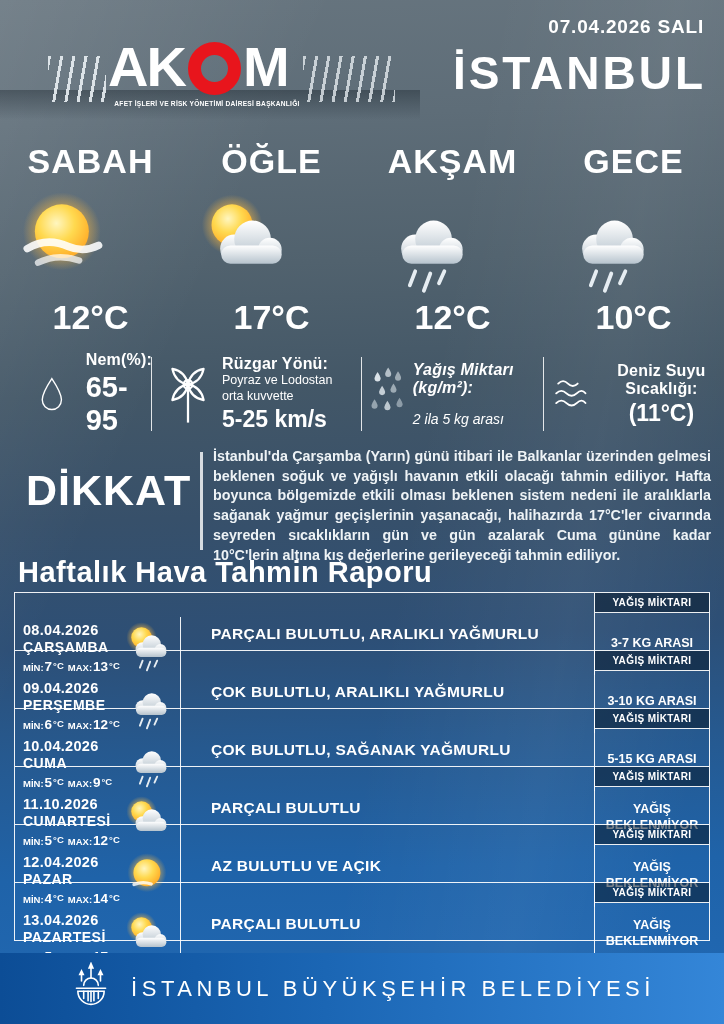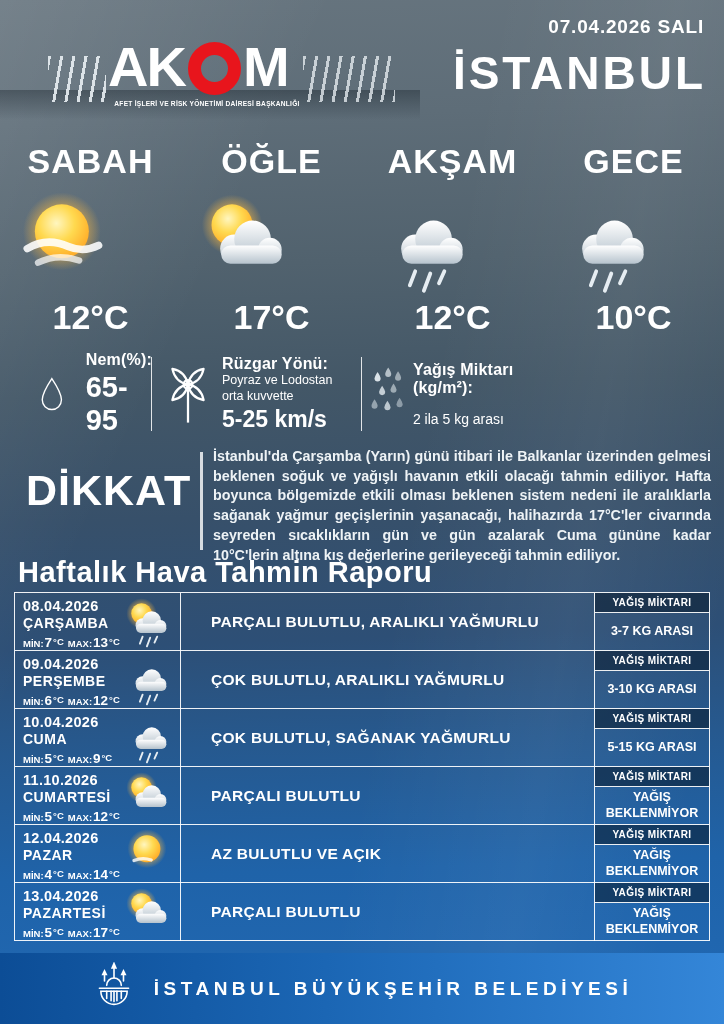--- a/index.html
+++ b/index.html
@@ -33,60 +33,60 @@
   .p-label{font-size:34px;font-weight:800;letter-spacing:1px;}
   .p-icon{width:128px;height:108px;}
   .p-icon svg{width:100%;height:100%;}
   .p-temp{font-size:34px;font-weight:700;}
   
   .metrics{position:absolute;top:350px;left:0;right:0;height:88px;display:flex;}
   .mcell{position:relative;display:flex;align-items:center;}
   .mcell:not(:last-child)::after{content:'';position:absolute;right:0;top:7px;bottom:7px;width:1.5px;background:rgba(255,255,255,.85);}
   .m-hum{width:152px;padding-left:38px;gap:20px;box-sizing:border-box;}
   .m-wind{width:210px;padding-left:10px;gap:8px;box-sizing:border-box;}
-  .m-rain{width:182px;padding-left:8px;gap:8px;box-sizing:border-box;}
+  .m-rain{width:182px;padding-left:8px;gap:8px;box-sizing:border-box;font-style:italic;}
   .m-sea{flex:1;padding-left:10px;gap:10px;box-sizing:border-box;}
   .m-label{font-size:16px;font-weight:600;letter-spacing:.2px;}
   .m-sub{font-size:12.5px;font-weight:500;line-height:1.25;}
   .m-big{font-size:29px;font-weight:600;margin-top:2px;}
   .m-mid{font-size:23px;font-weight:600;margin-top:2px;}
   .m-small{font-size:14px;font-weight:500;margin-top:14px;}
   .m-center{text-align:center;}
   
   .warning{position:absolute;top:444px;left:0;right:0;height:112px;}
   .w-title{position:absolute;left:26px;top:22px;font-size:43px;font-weight:900;letter-spacing:1px;}
   .w-divider{position:absolute;left:200px;top:8px;bottom:6px;width:3px;background:rgba(255,255,255,.8);}
   .w-text{position:absolute;left:213px;right:13px;top:3px;font-size:14.3px;font-weight:700;
     text-align:justify;line-height:1.38;color:#eef3f6;}
   
   .weekly-title{position:absolute;top:556px;left:18px;font-size:29px;font-weight:800;letter-spacing:.5px;}
   .wtable{position:absolute;top:592px;left:14px;width:696px;border:1.5px solid rgba(255,255,255,.92);box-sizing:border-box;}
   .trow{display:grid;grid-template-columns:166px 1fr 114px;height:57px;}
   .trow + .trow{border-top:1.5px solid rgba(255,255,255,.92);}
-  .c-date{position:relative;border-right:1.5px solid rgba(255,255,255,.92);padding:5px 0 0 8px;box-sizing:border-box;}
+  .c-date{position:relative;border-right:1.5px solid rgba(255,255,255,.92);padding:5px 0 0 8px;box-sizing:border-box;margin-top:24px;}
   .r-date{font-size:14.5px;font-weight:700;letter-spacing:.3px;}
   .r-day{font-size:14px;font-weight:700;letter-spacing:.5px;margin-top:1px;}
   .r-minmax{margin-top:2px;white-space:nowrap;}
   .mm-label{font-size:9.5px;font-weight:800;}
   .mm-val{font-size:13.5px;font-weight:800;margin:0 1px;}
   .mm-deg{font-size:9.5px;font-weight:800;vertical-align:2px;margin-right:4px;}
   .r-icon{position:absolute;right:3px;top:1px;width:58px;height:54px;}
   .r-icon svg{width:100%;height:100%;}
   .c-cond{display:flex;align-items:center;padding-left:30px;border-right:1.5px solid rgba(255,255,255,.92);
     font-size:15.5px;font-weight:800;letter-spacing:.3px;}
   .c-prec{display:flex;flex-direction:column;}
   .prec-head{height:19px;background:rgba(8,26,44,.55);border-bottom:1.5px solid rgba(255,255,255,.92);
     display:flex;align-items:center;justify-content:center;font-size:10px;font-weight:800;letter-spacing:.4px;}
   .prec-val{flex:1;display:flex;align-items:center;justify-content:center;text-align:center;
     font-size:12.5px;font-weight:700;line-height:1.25;padding:0 6px;}
   
   .footer{position:absolute;left:0;right:0;bottom:0;height:71px;
     background:linear-gradient(90deg,#0c4d96 0%,#1b66b4 45%,#3486d8 100%);
     display:flex;align-items:center;justify-content:center;gap:18px;}
-  .footer-text{font-size:19px;font-weight:700;letter-spacing:4.5px;}
+  .footer-text{font-size:22px;font-weight:400;letter-spacing:4.5px;}
 </style>
 </head>
 <body>
 
 <svg width="0" height="0" style="position:absolute" aria-hidden="true">
   <defs>
     <radialGradient id="sunGrad" cx="40%" cy="35%" r="75%">
       <stop offset="0%" stop-color="#fff6bf"></stop>
         <stop offset="45%" stop-color="#ffd94f"></stop>
         <stop offset="100%" stop-color="#ffa21f"></stop>
@@ -218,20 +218,33 @@
           <path transform="translate(2,42)" d="M4 0 C4 0 0 6 0 8.5 a4 4 0 0 0 8 0 C8 6 4 0 4 0Z" opacity=".55"></path>
           <path transform="translate(19,44)" d="M4 0 C4 0 0 6 0 8.5 a4 4 0 0 0 8 0 C8 6 4 0 4 0Z" opacity=".8"></path>
           <path transform="translate(35,40)" d="M4 0 C4 0 0 6 0 8.5 a4 4 0 0 0 8 0 C8 6 4 0 4 0Z" opacity=".5"></path>
         </g>
       </svg>
       <div>
         <div class="m-label">Yağış Miktarı (kg/m²):</div>
         <div class="m-small">2 ila 5 kg arası</div>
       </div>
     </div>
+    <div class="mcell m-sea">
+      <svg width="46" height="46" viewBox="0 0 50 50">
+        <g fill="none" stroke="#fff" stroke-width="2.6" stroke-linecap="round">
+          <path d="M6 10 q7 -7 14 0 t14 0"></path>
+          <path d="M3 24 q7 -7 14 0 t14 0 t12 0" transform="scale(1.05,1)"></path>
+          <path d="M3 38 q7 -7 14 0 t14 0 t12 0" transform="scale(1.05,1)"></path>
+        </g>
+      </svg>
+      <div class="m-center">
+        <div class="m-label">Deniz Suyu Sıcaklığı:</div>
+        <div class="m-mid">(11°C)</div>
+      </div>
+    </div>
   </div>
 
   <div class="warning">
     <div class="w-title">DİKKAT</div>
     <div class="w-divider"></div>
     <div class="w-text">İstanbul'da Çarşamba (Yarın) günü itibari ile Balkanlar üzerinden gelmesi beklenen soğuk ve yağışlı havanın etkili olacağı tahmin ediliyor. Hafta boyunca bölgemizde etkili olması beklenen sistem nedeni ile aralıklarla sağanak yağmur geçişlerinin yaşanacağı, halihazırda 17°C'ler civarında seyreden sıcaklıkların gün ve gün azalarak Cuma gününe kadar 10°C'lerin altına kış değerlerine gerileyeceği tahmin ediliyor.</div>
   </div>
 
   <div class="weekly-title">Haftalık Hava Tahmin Raporu</div>
 

